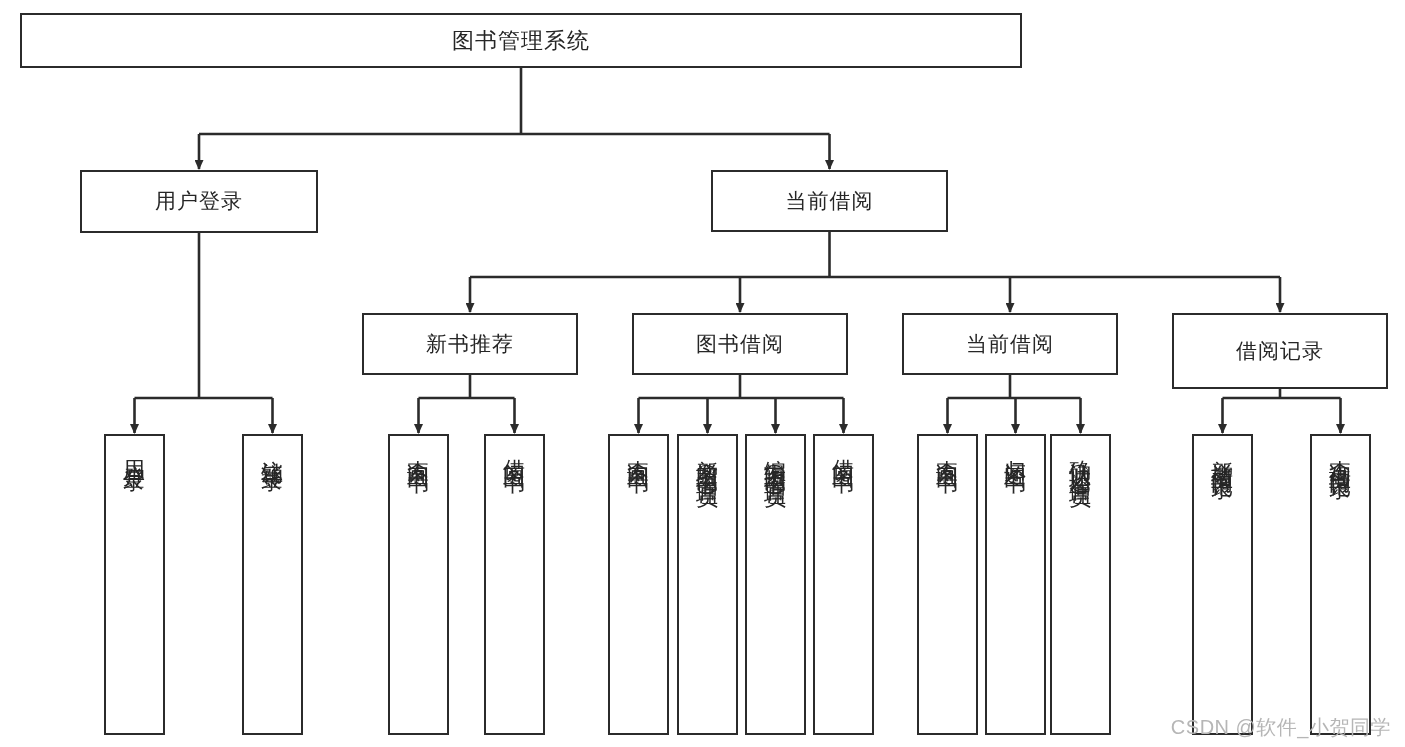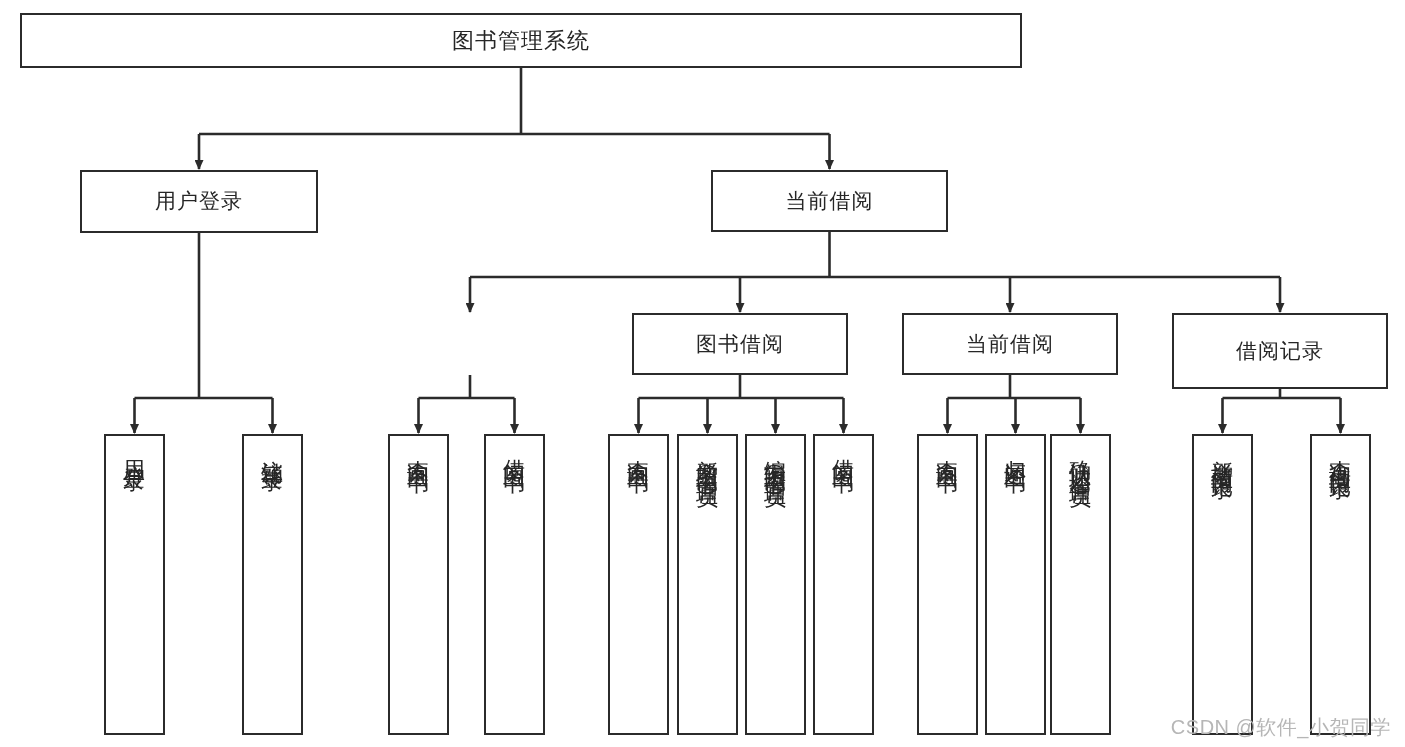--- a/index.html
+++ b/index.html
@@ -124,20 +124,23 @@
     <span class="node-label">图书管理系统</span>
   </div>
 
   <div class="node horizontal" style="left: 80px; top: 170px; width: 238px; height: 63px;">
     <span class="node-label">用户登录</span>
   </div>
   <div class="node horizontal" style="left: 711px; top: 170px; width: 237px; height: 62px;">
     <span class="node-label">当前借阅</span>
   </div>
 
+  <div class="node horizontal" style="left: 362px; top: 313px; width: 216px; height: 62px;">
+    <span class="node-label">新书推荐</span>
+  </div>
   <div class="node horizontal" style="left: 632px; top: 313px; width: 216px; height: 62px;">
     <span class="node-label">图书借阅</span>
   </div>
   <div class="node horizontal" style="left: 902px; top: 313px; width: 216px; height: 62px;">
     <span class="node-label">当前借阅</span>
   </div>
   <div class="node horizontal" style="left: 1172px; top: 313px; width: 216px; height: 76px;">
     <span class="node-label">借阅记录</span>
   </div>
 

